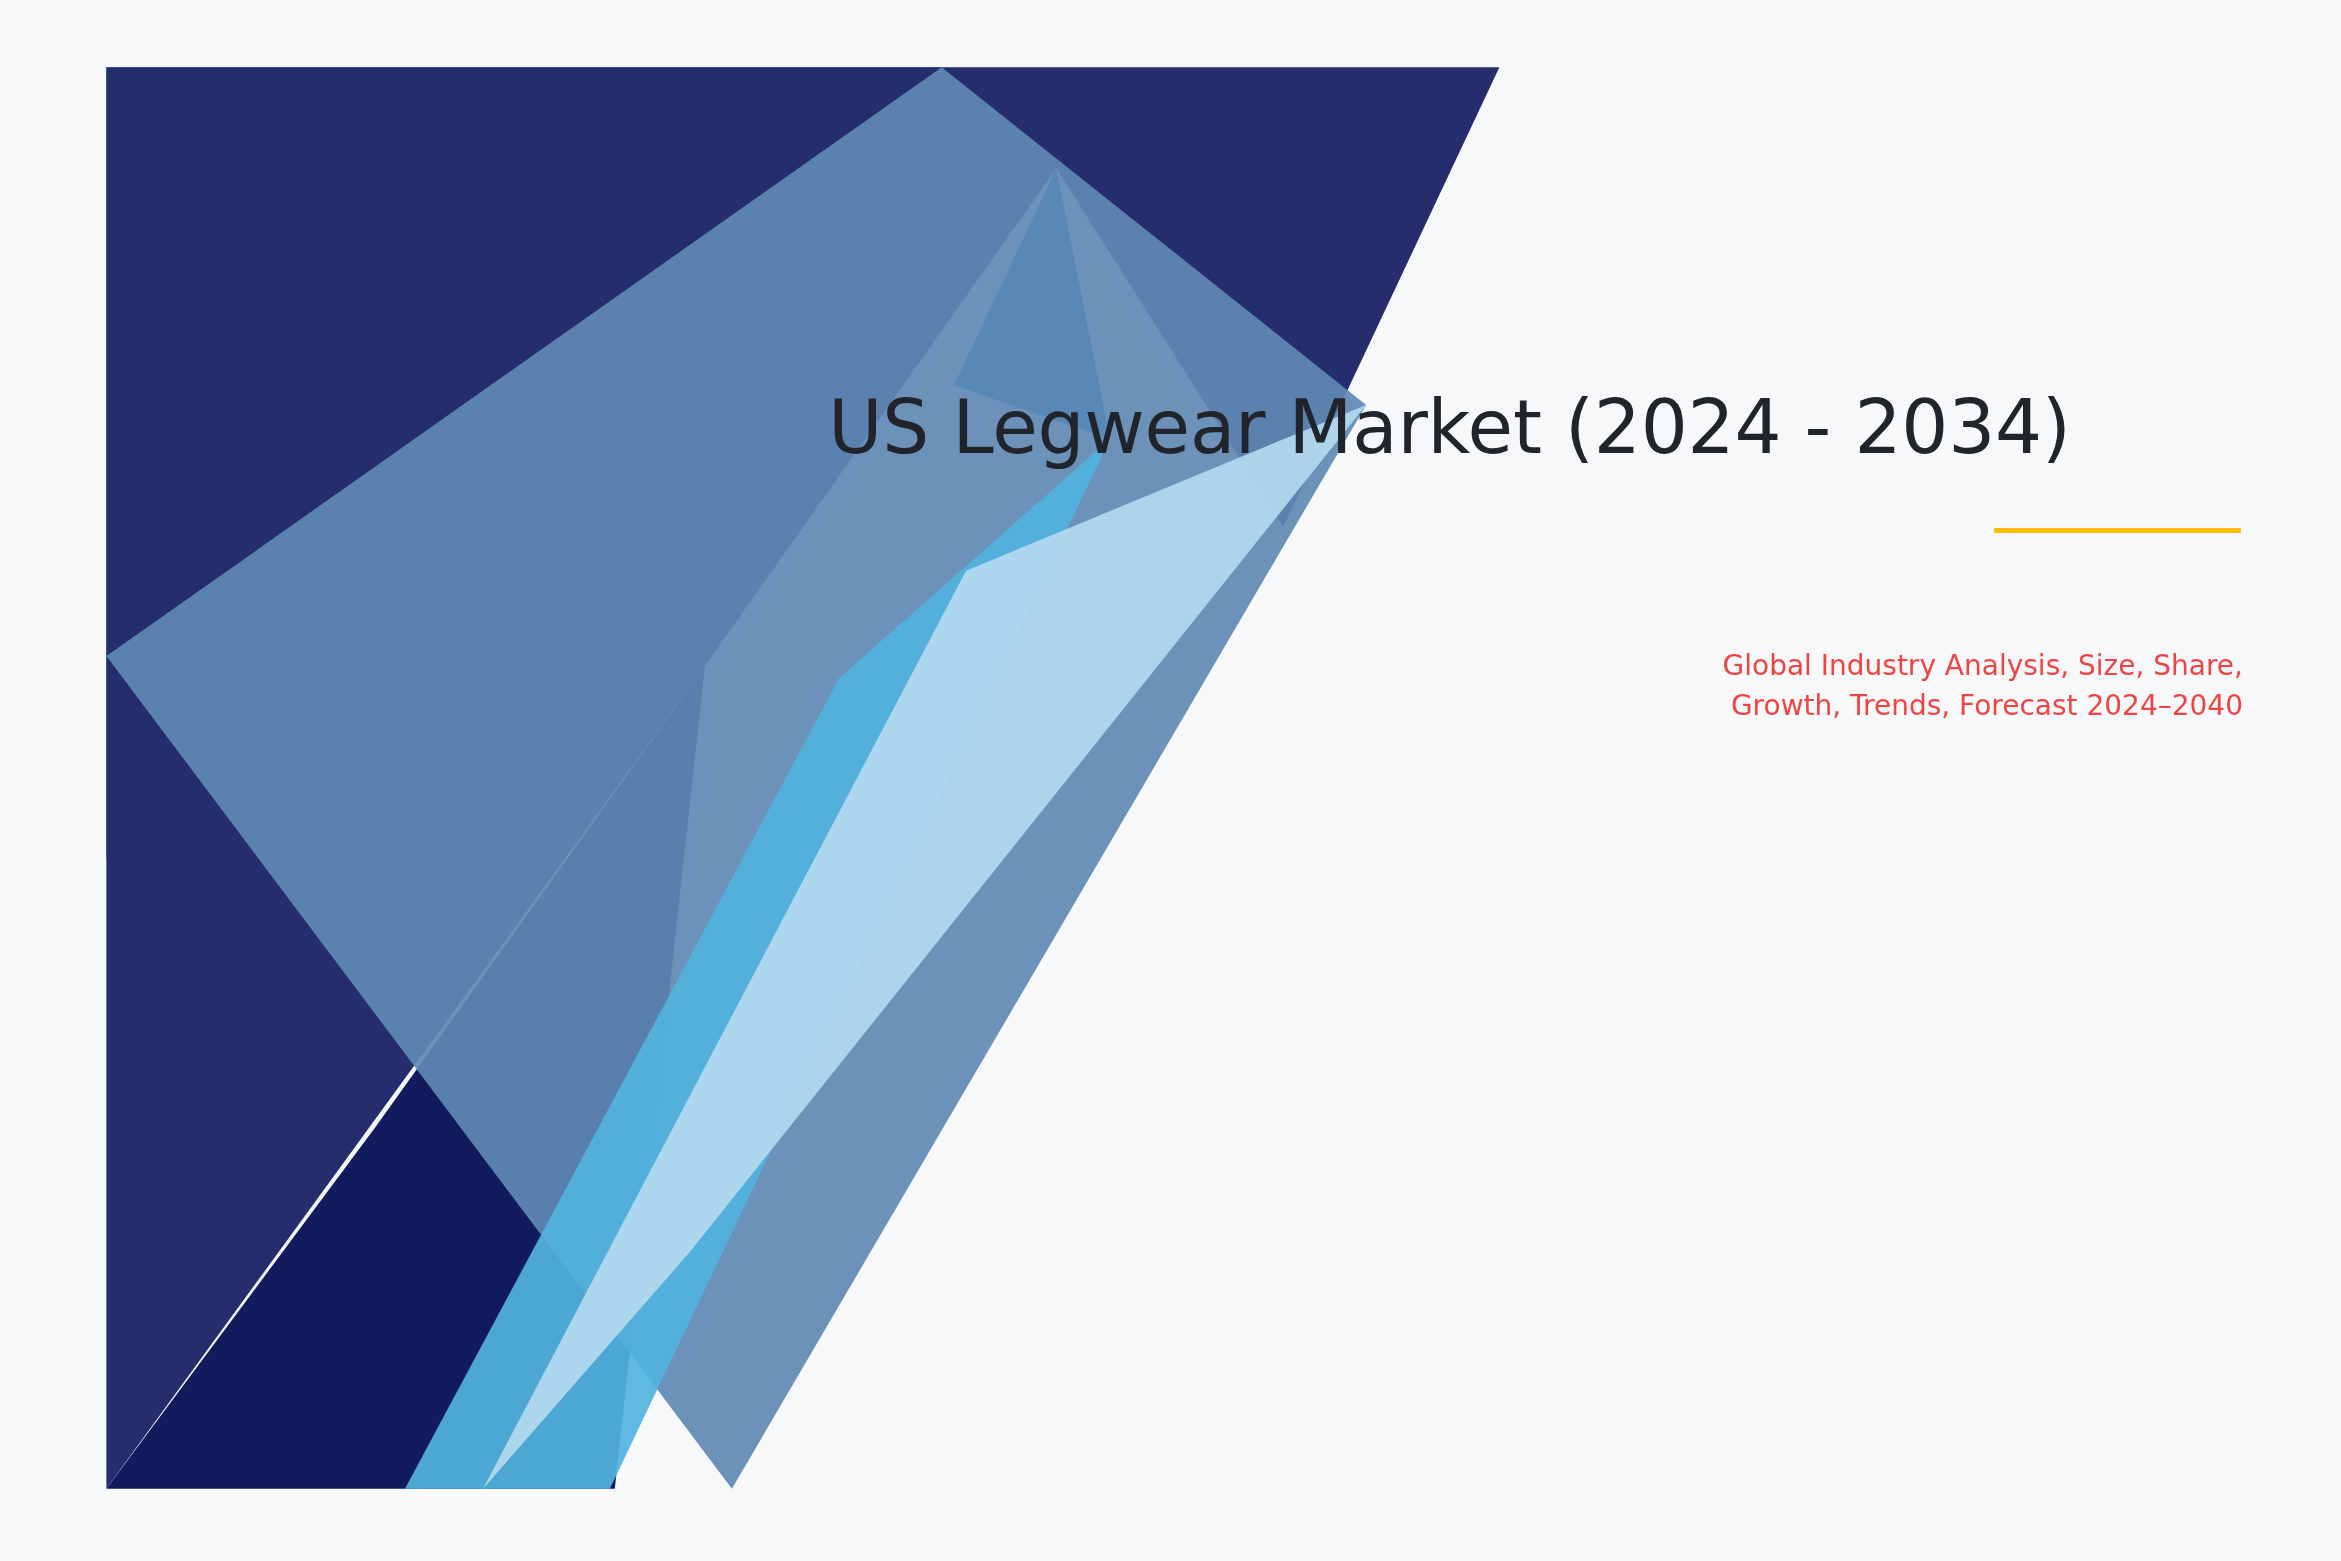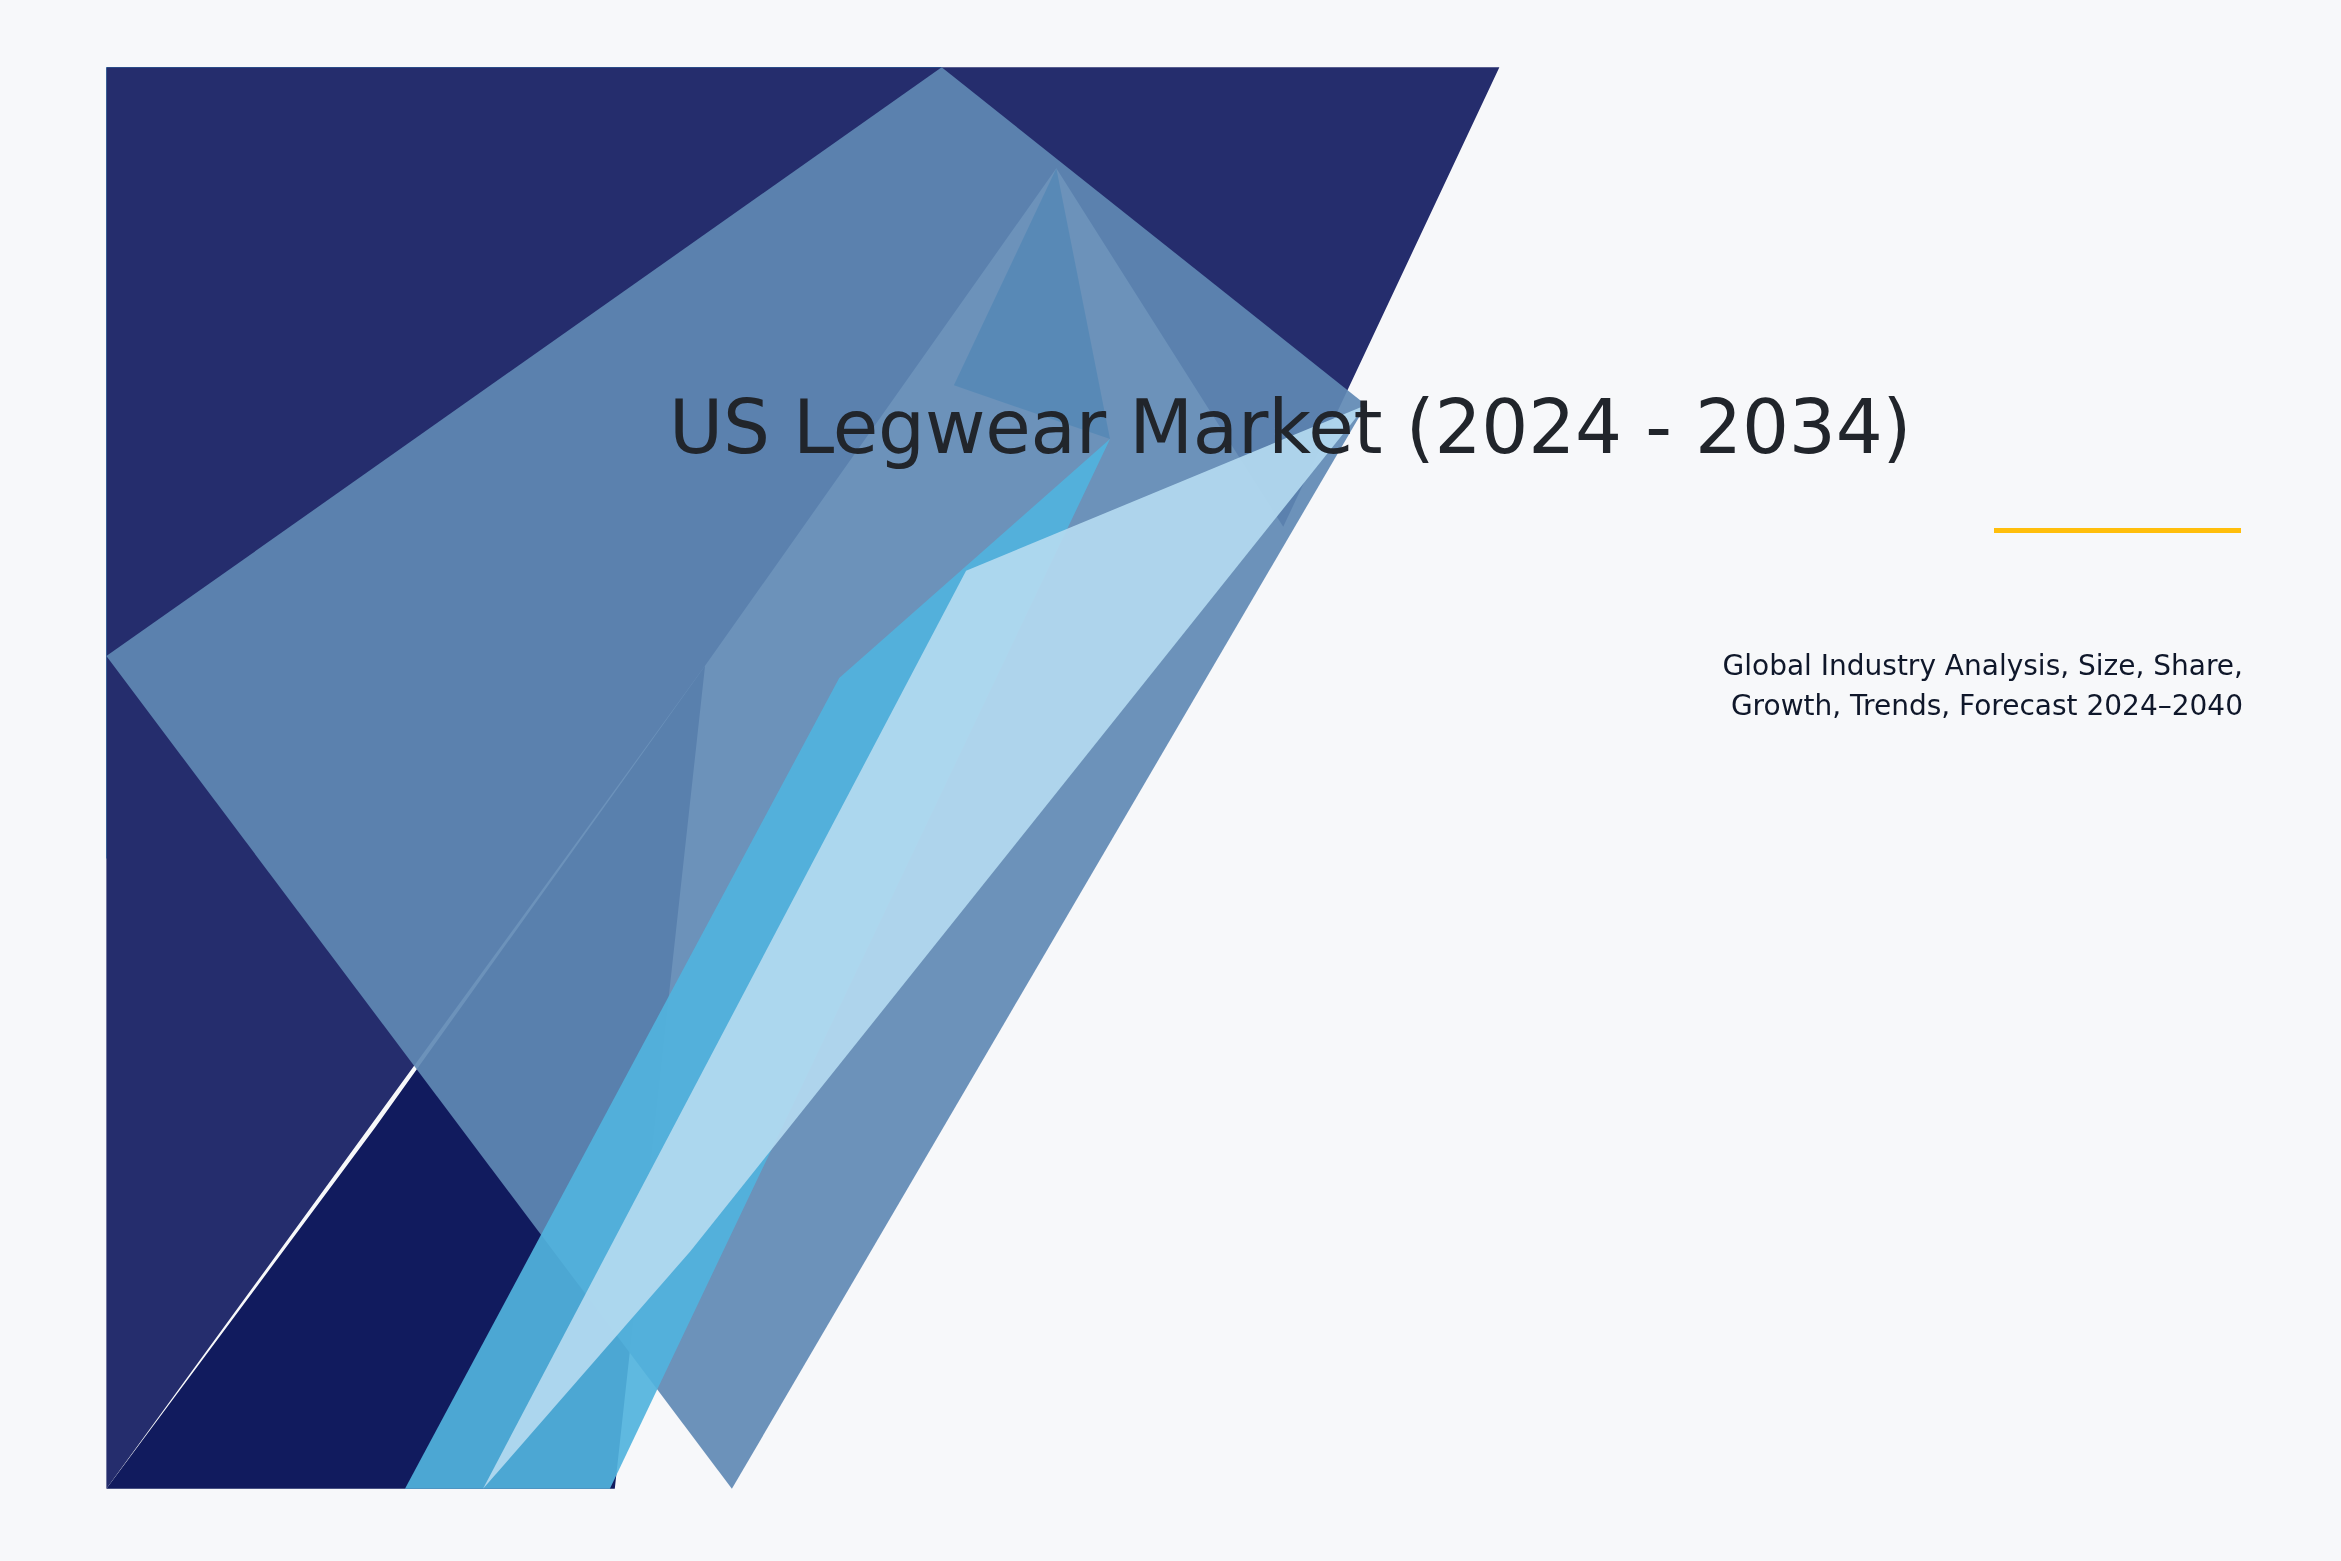--- a/index.html
+++ b/index.html
@@ -30,21 +30,21 @@
     left: 0;
     top: 0;
     width: 2342px;
     height: 1561px;
   }
   #title {
     position: absolute;
     right: 112px;
     top: 385px;
     width: 1561px;
-    text-align: left;
+    text-align: center;
     font-family: "DejaVu Sans", sans-serif;
     font-size: 74px;
     font-weight: 400;
     line-height: 1.15;
     color: #21252b;
     letter-spacing: -0.2px;
     white-space: nowrap;
   }
   #accent-rule {
     position: absolute;
@@ -84,20 +84,20 @@
         <polygon points="2800,830 1415,2565 990,3052 1980,1170" fill="#b4daf0" fill-opacity="0.92"></polygon>
       </g>
   </svg>
 
   <div id="text-layer">
 
     <div id="title" style="color: rgb(33, 37, 43);">US Legwear Market (2024 - 2034)</div>
 
     <div id="accent-rule" style="background: rgb(255, 190, 11);"></div>
 
-    <div id="subtitle" style="color: #0f172a;">
+    <div id="subtitle" style="color: #ef4444;">
       <span class="sub-line">Global Industry Analysis, Size, Share,</span>
       <span class="sub-line">Growth, Trends, Forecast 2024–2040</span>
     </div>
 
   </div>
 </div>
 
 
 </body></html>

